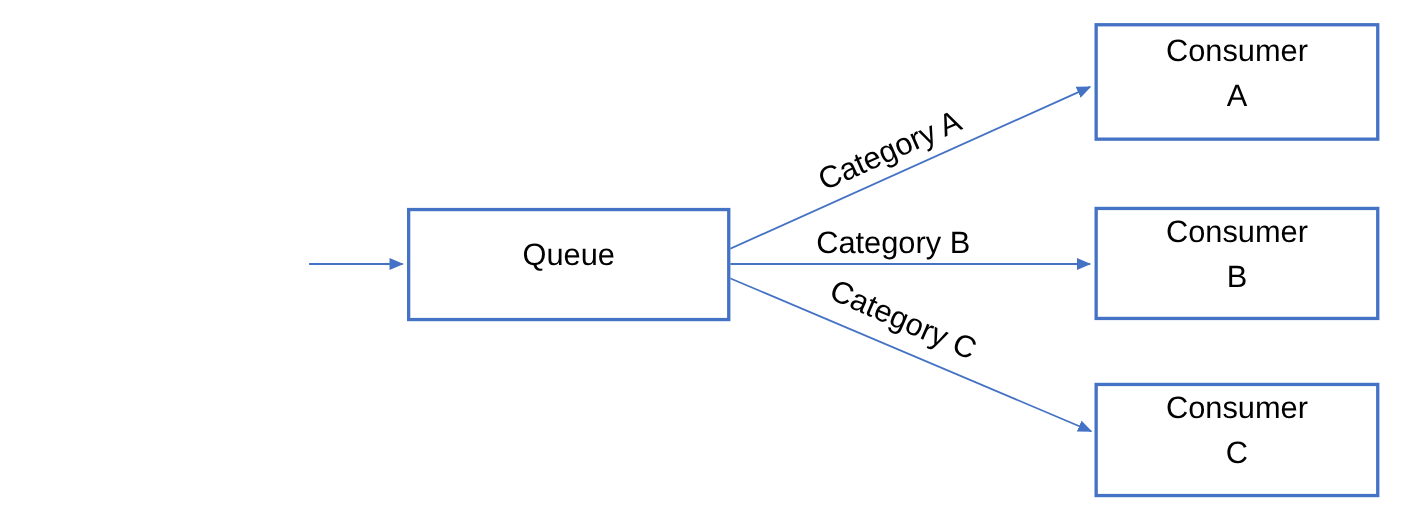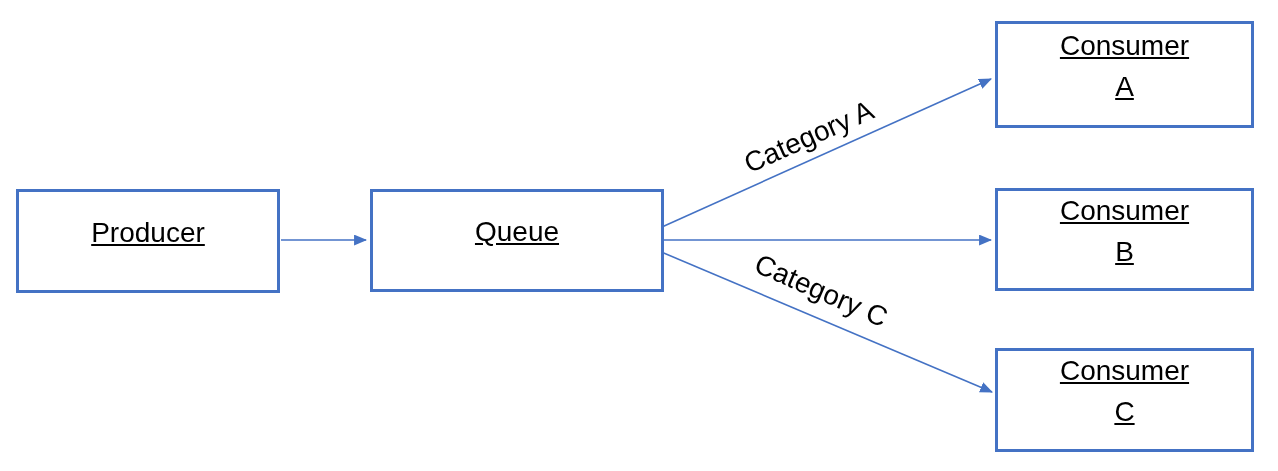--- a/index.html
+++ b/index.html
@@ -6,21 +6,21 @@
   html,body{margin:0;padding:0;background:var(--bg);}
   .canvas{
     position:relative;width:1278px;height:471px;background:var(--bg);
     font-family:"Liberation Sans",sans-serif;color:var(--ink);overflow:hidden;
   }
   .edges-svg{position:absolute;left:0;top:0;color:var(--accent);}
   .node{
     position:absolute;box-sizing:border-box;background:var(--bg);
     border:3px solid var(--accent);
     display:flex;flex-direction:column;align-items:center;justify-content:center;
-    text-align:center;font-size:28px;line-height:41px;padding-bottom:18px;text-decoration:underline;
+    text-align:center;font-size:28px;line-height:41px;padding-bottom:18px;
   }
   .edge-label{
     position:absolute;font-size:28px;white-space:nowrap;
     transform:translate(-50%,-50%);
   }
   .rot-neg{transform:translate(-50%,-50%) rotate(-24deg);}
   .rot-pos{transform:translate(-50%,-50%) rotate(23.5deg);}
 </style>
 </head>
 <body>
@@ -32,23 +32,20 @@
       <marker id="arrowhead" viewBox="0 0 12 10" refX="11" refY="5" markerWidth="13" markerHeight="11" markerUnits="userSpaceOnUse" orient="auto">
         <path d="M0,0 L12,5 L0,10 Z" fill="currentColor"></path>
       </marker>
     </defs>
     <line x1="281" y1="240" x2="366" y2="240" stroke="currentColor" stroke-width="1.7" marker-end="url(#arrowhead)"></line>
     <line x1="633" y1="240" x2="991" y2="79" stroke="currentColor" stroke-width="1.6" marker-end="url(#arrowhead)"></line>
     <line x1="633" y1="240" x2="991" y2="240" stroke="currentColor" stroke-width="1.6" marker-end="url(#arrowhead)"></line>
     <line x1="633" y1="240" x2="992" y2="392" stroke="currentColor" stroke-width="1.6" marker-end="url(#arrowhead)"></line>
   </svg>
 
-  <div class="node" style="left:16px;top:189px;width:264px;height:104px;">
-    <span>Producer</span>
-  </div>
 
   <div class="node" style="left:370px;top:189px;width:294px;height:103px;">
     <span>Queue</span>
   </div>
 
   <div class="node" style="left:995px;top:21px;width:259px;height:107px;">
     <span>Consumer</span>
     <span>A</span>
   </div>
 
@@ -57,16 +54,17 @@
     <span>B</span>
   </div>
 
   <div class="node" style="left:995px;top:348px;width:259px;height:104px;">
     <span>Consumer</span>
     <span>C</span>
   </div>
 
   <div class="edge-label rot-neg" style="left:809px;top:137px;">Category A</div>
 
+  <div class="edge-label" style="left:812px;top:221px;">Category B</div>
 
   <div class="edge-label rot-pos" style="left:821px;top:291px;">Category C</div>
 
 </div>
 
 </body></html>

